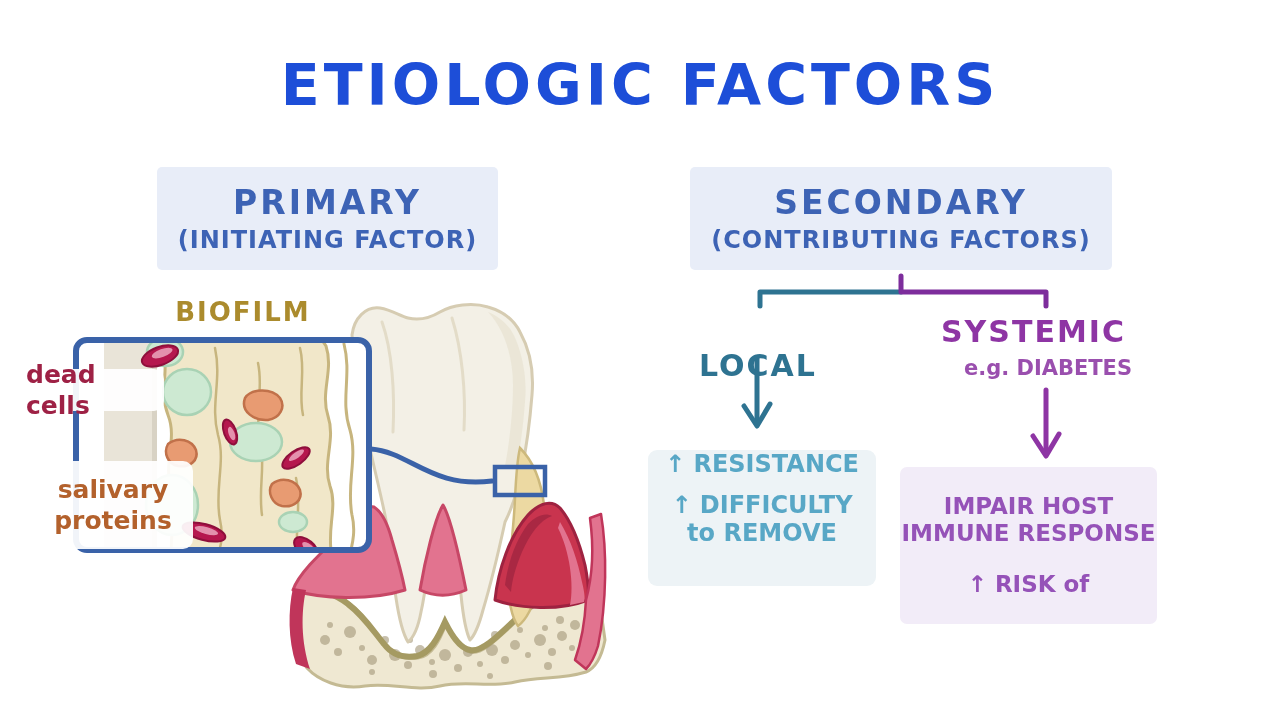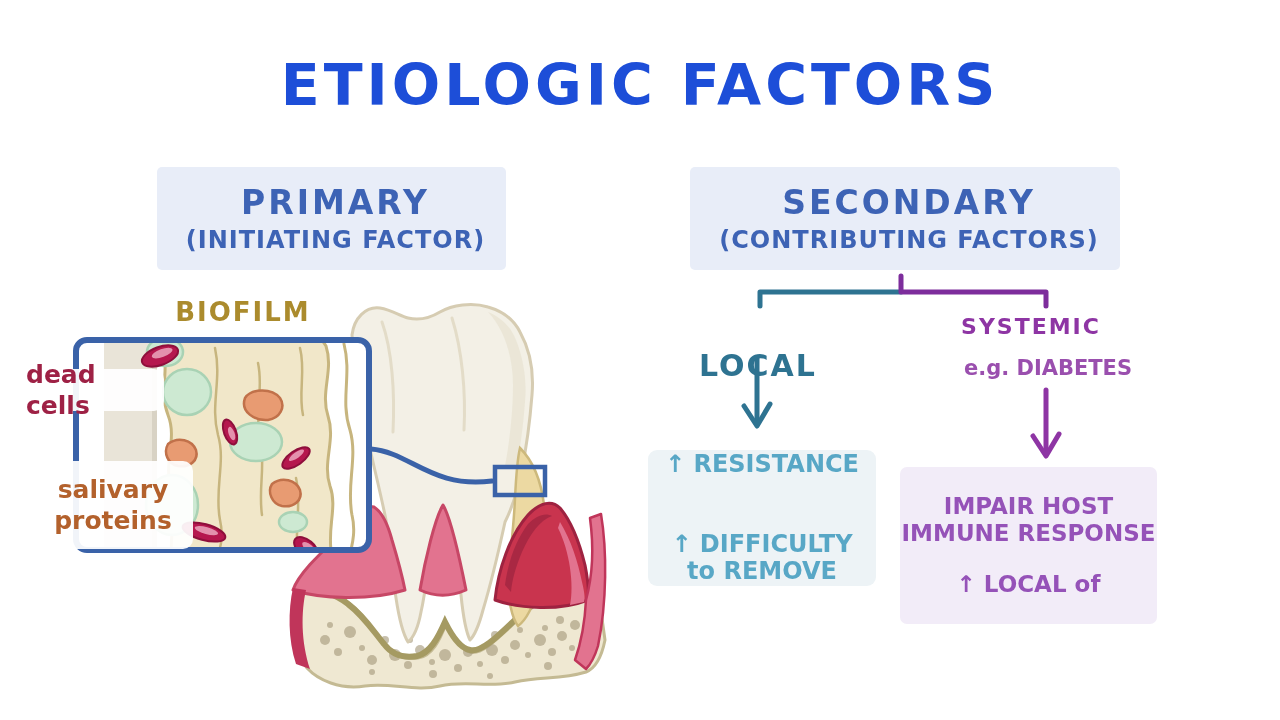--- a/index.html
+++ b/index.html
@@ -9,48 +9,48 @@
   }
   .abs{position:absolute;}
   
   #title{
     left:0;top:52px;width:1280px;text-align:center;
     font-size:57px;font-weight:800;letter-spacing:4px;color:#1d4ed8;
   }
   
   .header-box{
     background:#e8edf8;border-radius:5px;text-align:center;color:#3d63b5;
-    display:flex;flex-direction:column;justify-content:center;gap:4px;padding-left:8px;
+    display:flex;flex-direction:column;justify-content:center;gap:4px;
   }
   #primary-box{left:157px;top:167px;width:341px;height:103px;}
   #secondary-box{left:690px;top:167px;width:422px;height:103px;}
   .header-box .hd{font-size:33px;font-weight:800;letter-spacing:3px;}
   .header-box .sub{font-size:24px;font-weight:600;letter-spacing:1px;}
   
   #biofilm-label{left:153px;top:297px;width:180px;text-align:center;
     font-size:26px;font-weight:800;letter-spacing:2px;color:#ab8b2d;}
   .pill{
     background:rgba(255,255,255,.93);border-radius:10px;font-weight:800;
     display:flex;flex-direction:column;align-items:center;justify-content:center;
     line-height:1.25;
   }
   #dead-cells-pill{left:26px;top:369px;width:138px;height:42px;font-size:25px;color:#9e2145;}
   #bacteria-pill{left:227px;top:375px;width:126px;height:42px;font-size:25px;color:#3f9e3f;}
   #salivary-pill{left:33px;top:461px;width:160px;height:88px;font-size:25px;color:#b3612c;}
   
   #local-label{left:678px;top:314px;width:160px;text-align:center;
     font-size:30px;font-weight:800;letter-spacing:2px;color:#2e7391;margin-top:34px;}
   #systemic-label{left:941px;top:314px;width:180px;text-align:center;
-    font-size:22px;font-weight:800;letter-spacing:2px;color:#8e35a4;}
+    font-size:30px;font-weight:800;letter-spacing:2px;color:#8e35a4;}
   #systemic-example{left:958px;top:356px;width:180px;text-align:center;
     font-size:21px;font-weight:600;color:#9a4fae;}
   
   #local-box{left:648px;top:450px;width:228px;height:136px;background:#edf3f6;
     border-radius:9px;color:#58a7c6;font-weight:800;font-size:24px;
-    display:flex;flex-direction:column;justify-content:space-between;gap:14px;text-align:center;}
+    display:flex;flex-direction:column;justify-content:flex-start;gap:14px;text-align:center;}
   #local-box .l2{line-height:1.15;}
   #systemic-box{left:900px;top:467px;width:257px;height:157px;background:#f2ecf8;
     border-radius:7px;color:#9552b8;font-weight:800;font-size:23px;
     display:flex;flex-direction:column;justify-content:center;gap:24px;text-align:center;line-height:1.18;}
   svg{position:absolute;left:0;top:0;}
 </style>
 </head>
 <body>
 
 <div id="stage">
@@ -252,17 +252,17 @@
       <div>to REMOVE</div>
     </div>
   </div>
 
   <div id="systemic-box" class="abs">
     <div>
       <div>IMPAIR HOST</div>
       <div>IMMUNE RESPONSE</div>
     </div>
     <div>
-      <div>↑ LOCAL of</div>
+      <div>↑ RISK of</div>
     </div>
   </div>
 
 </div>
 
 </body></html>

